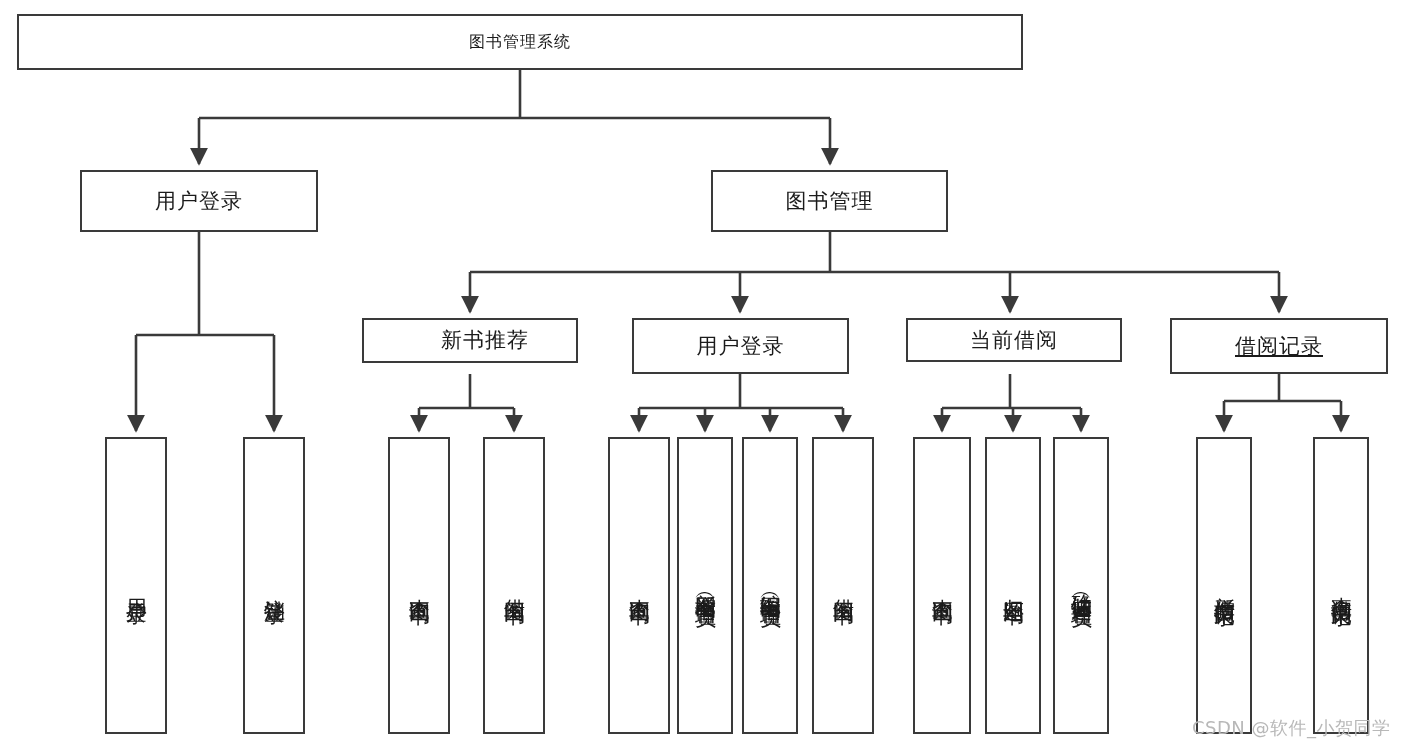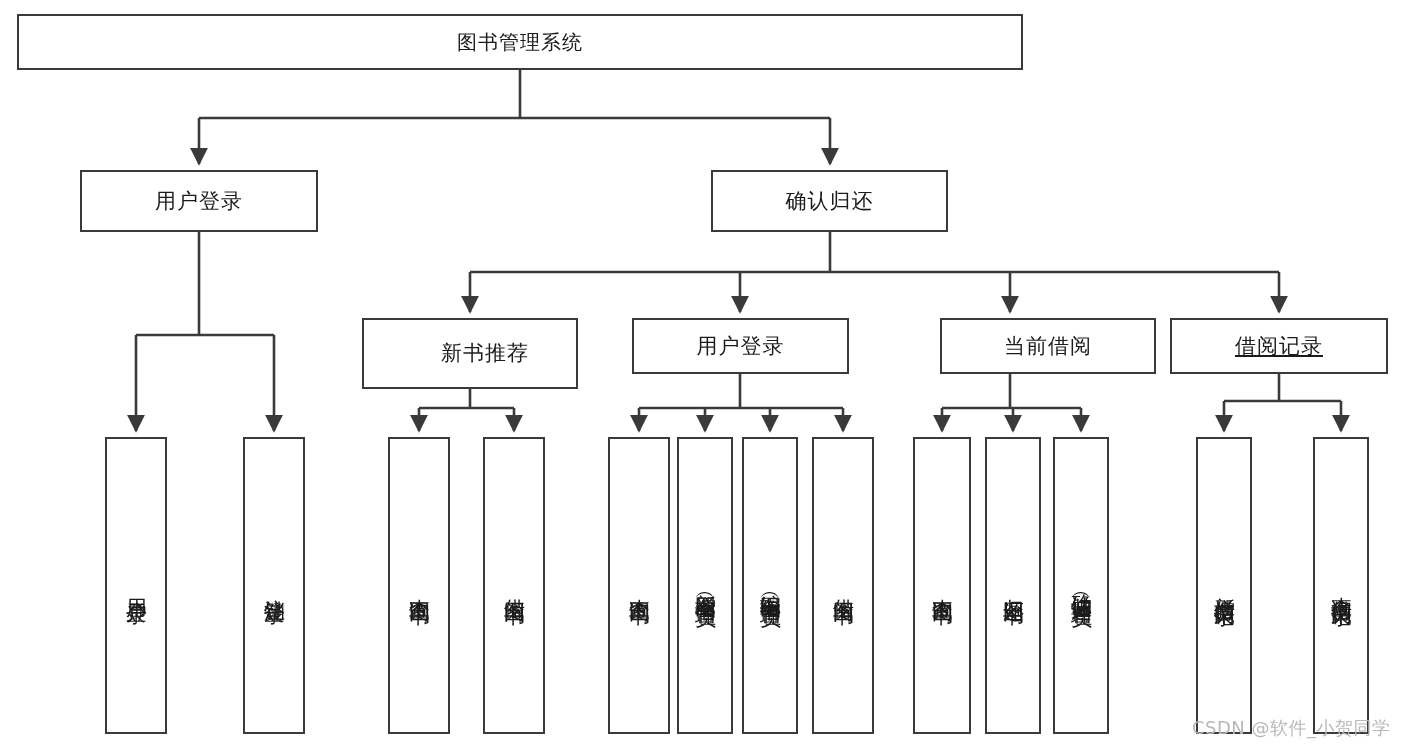--- a/index.html
+++ b/index.html
@@ -46,21 +46,21 @@
     font-size: 21px;
     letter-spacing: 2px;
     line-height: 1.1;
     writing-mode: vertical-rl;
     text-orientation: upright;
     -webkit-writing-mode: vertical-rl;
     padding: 4px 0;
     text-align: center;
   }
   .node-root {
-    font-size: 20px;
+    font-size: 16px;
   }
   .watermark {
     position: absolute;
     font-size: 18px;
     color: #b8b8b8;
     white-space: nowrap;
     letter-spacing: 0.5px;
   }
 </style>
 </head>
@@ -119,30 +119,30 @@
   </svg>
 
   <div class="node node-h node-root" style="left:17px; top:14px; width:1006px; height:56px;">
     <span>图书管理系统</span>
   </div>
 
   <div class="node node-h" style="left:80px; top:170px; width:238px; height:62px;">
     <span>用户登录</span>
   </div>
   <div class="node node-h" style="left:711px; top:170px; width:237px; height:62px;">
-    <span>确认归还</span>
+    <span>图书管理</span>
   </div>
 
-  <div class="node node-h" style="left:362px; top:318px; width:216px; height:71px;padding-left:30px;">
+  <div class="node node-h" style="left:362px; top:318px; width:216px; height:45px;padding-left:30px;">
     <span>新书推荐</span>
   </div>
   <div class="node node-h" style="left:632px; top:318px; width:217px; height:56px;">
     <span>用户登录</span>
   </div>
-  <div class="node node-h" style="left:940px; top:318px; width:216px; height:56px;">
+  <div class="node node-h" style="left:906px; top:318px; width:216px; height:44px;">
     <span>当前借阅</span>
   </div>
   <div class="node node-h" style="left:1170px; top:318px; width:218px; height:56px;text-decoration:underline;">
     <span>借阅记录</span>
   </div>
 
   <div class="node node-v" style="left:105px; top:437px; width:62px; height:297px;">
     <span>用户登录</span>
   </div>
   <div class="node node-v" style="left:243px; top:437px; width:62px; height:297px;">

